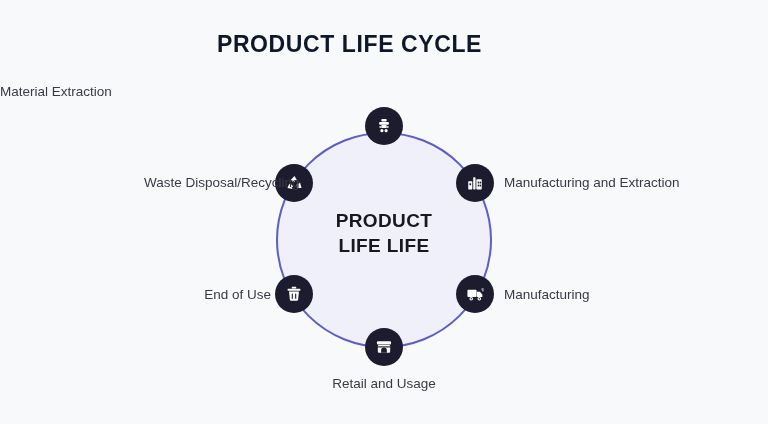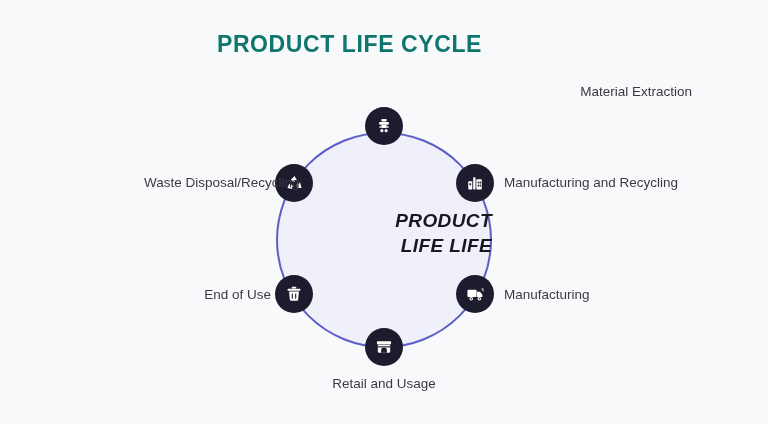--- a/index.html
+++ b/index.html
@@ -21,46 +21,45 @@
   }
   #page-title {
     position: absolute;
     top: 31px;
     left: 0;
     width: 699px;
     text-align: center;
     font-size: 23px;
     font-weight: bold;
     letter-spacing: 0.6px;
-    color: #0f766e;
+    color: #0f172a;
   }
   
   #ring {
     position: absolute;
     left: 276px;
     top: 132px;
     width: 216px;
     height: 216px;
     border-radius: 50%;
     border: 2px solid #5b5fc7;
     background: #f0f0fa;
     box-sizing: border-box;
   }
   #center-text {
     position: absolute;
     left: 276px;
     top: 208px;
     width: 216px;
-    text-align: right;
+    text-align: center;
     color: #18181f;
     font-size: 19px;
     font-weight: bold;
     line-height: 25px;
     letter-spacing: 0.4px;
-    font-style: italic;
   }
   #center-text div { display: block; }
 
   
   .node {
     position: absolute;
     width: 38px;
     height: 38px;
     border-radius: 50%;
     background: #1c1c2e;
@@ -76,21 +75,21 @@
   .node-4 { left: 275px; top: 275px; }
   .node-5 { left: 275px; top: 164px; }
 
   
   .label {
     position: absolute;
     font-size: 13.5px;
     color: #3a3a45;
     white-space: nowrap;
   }
-  .label-0 { left: 0px;   top: 84px;  width: 692px; text-align: right; }
+  .label-0 { left: 0px;   top: 84px;  width: 692px; text-align: left; }
   .label-1 { left: 504px; top: 175px; }
   .label-2 { left: 504px; top: 287px; }
   .label-3 { left: 0px;   top: 376px; width: 768px; text-align: center; }
   .label-4 { left: 194px; top: 287px; }
   .label-5 { left: 96px;  top: 175px; margin-left: 48px; }
 </style>
 </head>
 <body>
 
 <div id="canvas">
@@ -175,19 +174,19 @@
     <span>
       <svg width="19" height="19" viewBox="0 0 24 24" fill="#ffffff">
         <path d="M12 2.6l3.1 5.3-2.5.0 0 2.0-3.2 0 0-2.0-2.5 0z"></path>
         <path d="M3.1 17.6l2.4-5.6 1.25 2.15 1.73-1 1.6 2.77-1.73 1 1.25 2.15z"></path>
         <path d="M20.9 17.6l-6.1.0 1.25-2.15-1.73-1 1.6-2.77 1.73 1 1.25-2.15z"></path>
       </svg>
     </span>
   </div>
 
   <div class="label label-0">Material Extraction</div>
-  <div class="label label-1">Manufacturing and Recycling</div>
+  <div class="label label-1">Manufacturing and Extraction</div>
   <div class="label label-2">Manufacturing</div>
   <div class="label label-3">Retail and Usage</div>
   <div class="label label-4" style="left: 204.203px;">End of Use</div>
   <div class="label label-5">Waste Disposal/Recycling</div>
 
 </div>
 
 </body></html>

